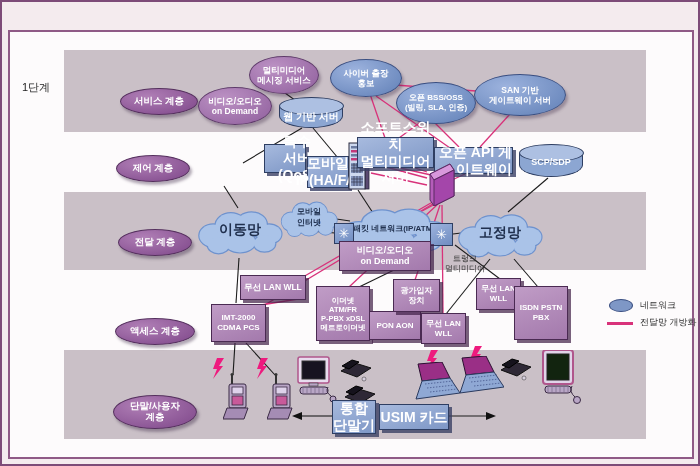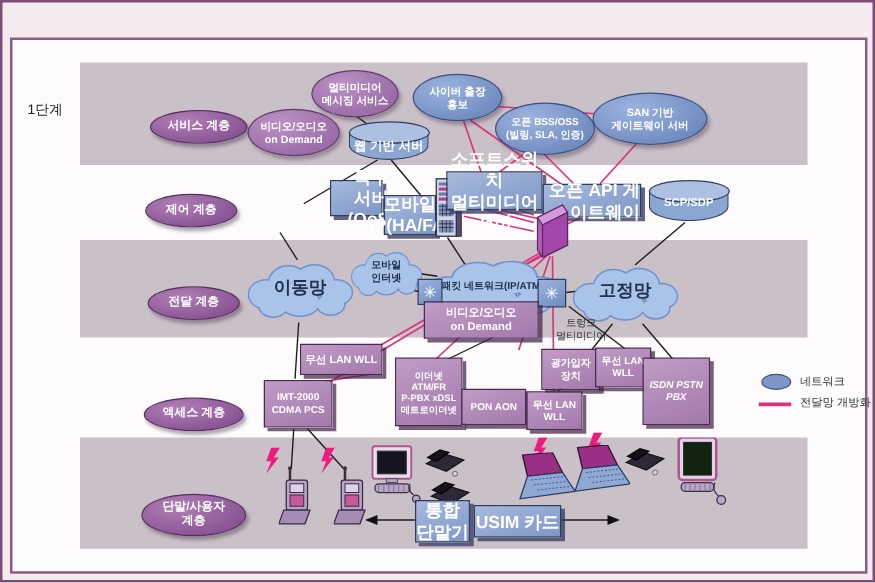--- a/index.html
+++ b/index.html
@@ -241,27 +241,27 @@
 멀티미디어</div>
 
   <div class="bx bx-purple" style="left:238px;top:273px;width:66px;height:25px;font-size:8.5px;">무선 LAN WLL</div>
   <div class="bx bx-purple pre" style="left:209px;top:302px;width:55px;height:38px;">IMT-2000
 CDMA PCS</div>
   <div class="bx bx-purple pre" style="left:314px;top:284px;width:54px;height:55px;font-size:7.5px;">이더넷
 ATM/FR
 P-PBX xDSL
 메트로이더넷</div>
   <div class="bx bx-purple" style="left:367px;top:309px;width:52px;height:29px;">PON AON</div>
-  <div class="bx bx-purple pre" style="left:391px;top:277px;width:47px;height:33px;margin-left:40px;">광가입자
+  <div class="bx bx-purple pre" style="left:391px;top:277px;width:47px;height:33px;">광가입자
 장치</div>
   <div class="bx bx-purple pre" style="left:419px;top:311px;width:45px;height:31px;">무선 LAN
 WLL</div>
   <div class="bx bx-purple pre" style="left:474px;top:276px;width:45px;height:32px;">무선 LAN
 WLL</div>
-  <div class="bx bx-purple pre" style="left:512px;top:284px;width:54px;height:54px;font-style:italic;">ISDN PSTN
+  <div class="bx bx-purple pre" style="left:512px;top:284px;width:54px;height:54px;">ISDN PSTN
 PBX</div>
 
   <div class="legend-ell" style="left:607px;top:297px;"></div>
   <div class="legend-text" style="left:638px;top:297px;">네트워크</div>
   <div class="legend-line" style="left:605px;top:320px;"></div>
   <div class="legend-text" style="left:638px;top:314px;">전달망 개방화</div>
 
   <div class="icon" style="left:210px;top:356px;">
     <svg width="14" height="22" viewBox="0 0 14 22">
         <polygon points="5,0 12,0 7,8 11,8 1,21 5,11 1,11" fill="#ee1a7e"></polygon>

